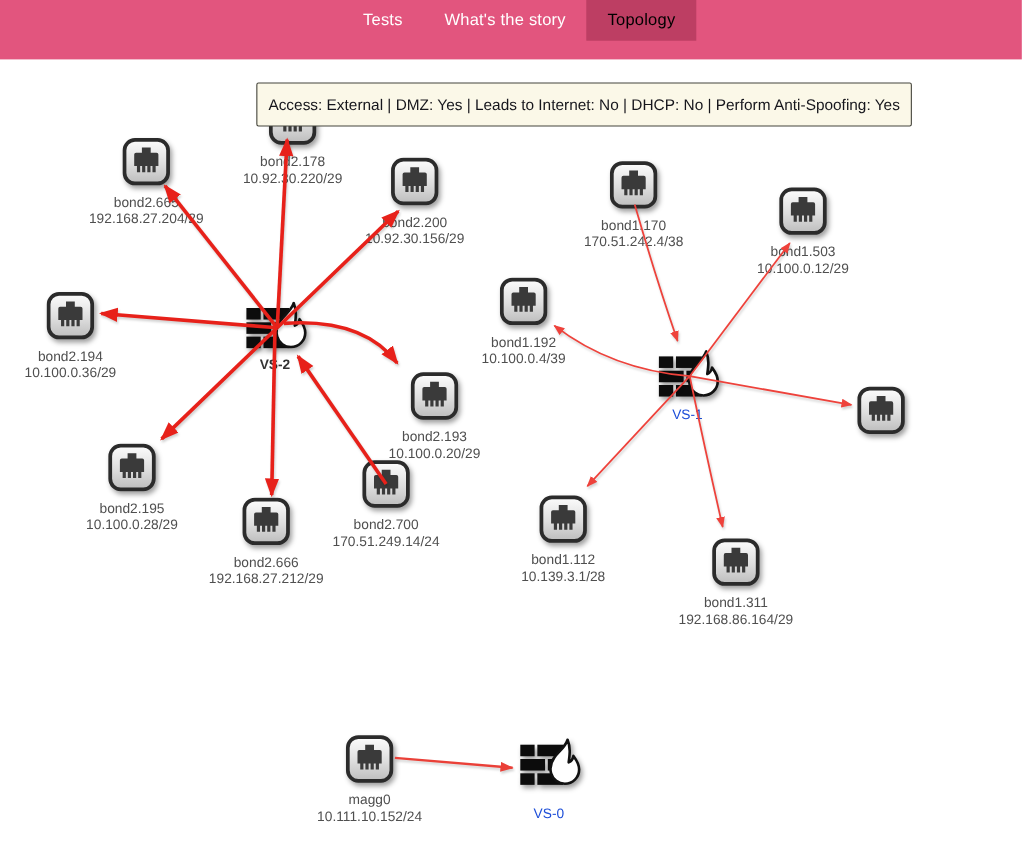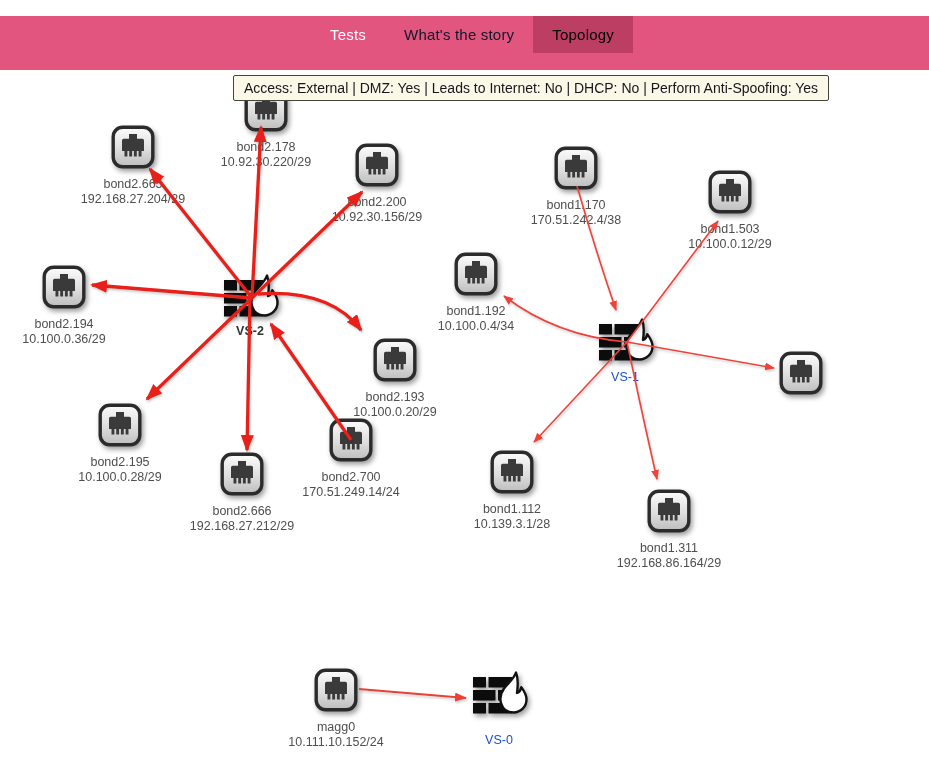--- a/index.html
+++ b/index.html
@@ -1,39 +1,39 @@
 <!DOCTYPE html>
 <html><head>
 <meta charset="utf-8">
 <style>
   html,body{margin:0;padding:0;width:929px;height:766px;background:#ffffff;overflow:hidden;
     font-family:"Liberation Sans",sans-serif;position:relative;}
   .topnav{position:absolute;top:0;left:0;width:929px;height:54px;display:flex;
-    justify-content:center;align-items:flex-start;z-index:10;padding-left:15px;box-sizing:border-box;margin-top:16px;}
+    justify-content:center;align-items:flex-start;z-index:10;padding-left:15px;box-sizing:border-box;}
   .tab{height:37px;display:flex;align-items:center;padding:0 19px;font-size:15px;
     letter-spacing:.2px;cursor:pointer;}
   .canvas{position:absolute;left:0;top:0;width:929px;height:766px;z-index:1;}
   .node,.fw{position:absolute;z-index:2;}
   .node svg,.fw svg{display:block;filter:drop-shadow(2px 3px 2.5px rgba(0,0,0,.38));}
   .nlabel{position:absolute;width:180px;text-align:center;font-size:12.5px;line-height:15px;
     color:#4f4f4f;z-index:2;}
   .flabel{position:absolute;width:120px;text-align:center;font-size:12.5px;color:#1d4ed8;z-index:2;}
   .flabel.em{font-weight:bold;color:#333;}
   #edges{position:absolute;left:0;top:0;z-index:4;pointer-events:none;
     filter:drop-shadow(1px 2px 1px rgba(0,0,0,.18));}
-  .tooltip{position:absolute;left:233px;top:75px;height:26px;z-index:6;display:flex;
+  .tooltip{position:absolute;left:233px;top:75px;height:40px;z-index:6;display:flex;
     align-items:center;white-space:nowrap;padding:0 10px;background:#fbf8e8;
     border:1px solid #45453c;border-radius:2px;font-size:14px;color:#16161c;box-sizing:border-box;}
 </style>
 </head>
 <body>
 
 <nav class="topnav" id="nav" style="background: rgb(226, 85, 126);">
     <div class="tab" style="color: rgb(255, 255, 255);">Tests</div>
-    <div class="tab" style="color: #0f172a;">What's the story</div>
+    <div class="tab" style="color: #ffffff;">What's the story</div>
     <div class="tab active" style="color: #000000; background: rgb(189, 62, 99);">Topology</div>
   </nav>
 
 <div class="canvas" id="canvas">
 
 <svg width="0" height="0" style="position: absolute;">
       <defs>
         <linearGradient id="nodeGrad" x1="0" y1="0" x2="0" y2="1">
           <stop offset="0" stop-color="#fcfcfc"></stop>
           <stop offset="0.55" stop-color="#dedede"></stop>
@@ -142,21 +142,21 @@
       <div>10.100.0.12/29</div>
     </div>
     <div class="node" style="left: 454px; top: 252px;">
       <svg width="44" height="44" viewBox="0 0 44 44">
         <rect x="2.2" y="2.2" width="39.6" height="39.6" rx="9.5" fill="url(#nodeGrad)" stroke="#2b2b2b" stroke-width="3.4"></rect>
         <path fill="#3a3a3a" d="M18 9 h8 v4.8 h5.3 q1.7 0 1.7 1.7 v10.5 h-2.5 v5.5 h-2.9 v-5.5 h-1.8 v5.5 h-2.9 v-5.5 h-1.8 v5.5 h-2.9 v-5.5 h-1.8 v5.5 h-2.9 v-5.5 h-2.5 v-10.5 q0-1.7 1.7-1.7 h5.3 z"></path>
       </svg>
     </div>
     <div class="nlabel" style="left: 386px; top: 304px;">
       <div>bond1.192</div>
-      <div>10.100.0.4/34</div>
+      <div>10.100.0.4/39</div>
     </div>
     <div class="node" style="left: 779px; top: 351px;">
       <svg width="44" height="44" viewBox="0 0 44 44">
         <rect x="2.2" y="2.2" width="39.6" height="39.6" rx="9.5" fill="url(#nodeGrad)" stroke="#2b2b2b" stroke-width="3.4"></rect>
         <path fill="#3a3a3a" d="M18 9 h8 v4.8 h5.3 q1.7 0 1.7 1.7 v10.5 h-2.5 v5.5 h-2.9 v-5.5 h-1.8 v5.5 h-2.9 v-5.5 h-1.8 v5.5 h-2.9 v-5.5 h-1.8 v5.5 h-2.9 v-5.5 h-2.5 v-10.5 q0-1.7 1.7-1.7 h5.3 z"></path>
       </svg>
     </div>
     <div class="node" style="left: 490px; top: 450px;">
       <svg width="44" height="44" viewBox="0 0 44 44">
         <rect x="2.2" y="2.2" width="39.6" height="39.6" rx="9.5" fill="url(#nodeGrad)" stroke="#2b2b2b" stroke-width="3.4"></rect>

